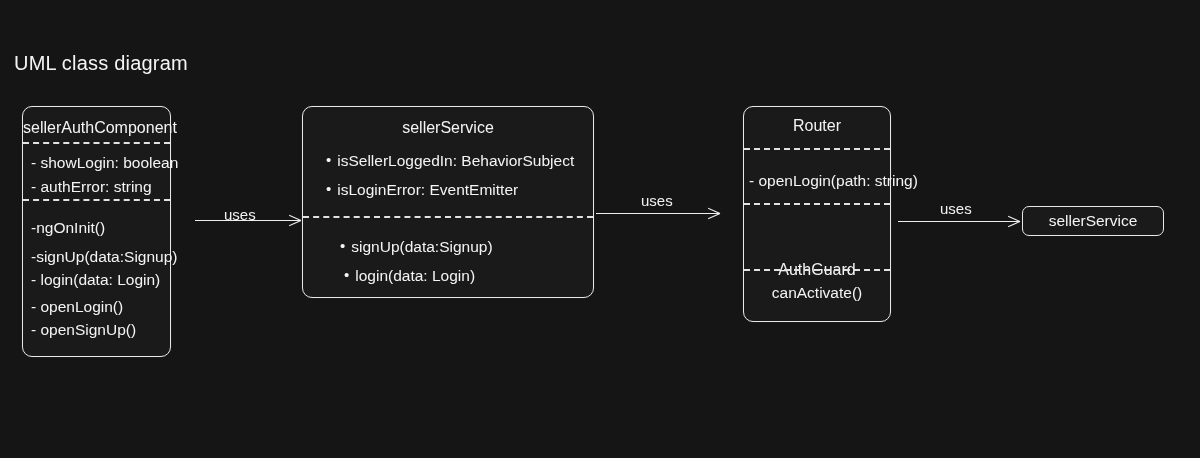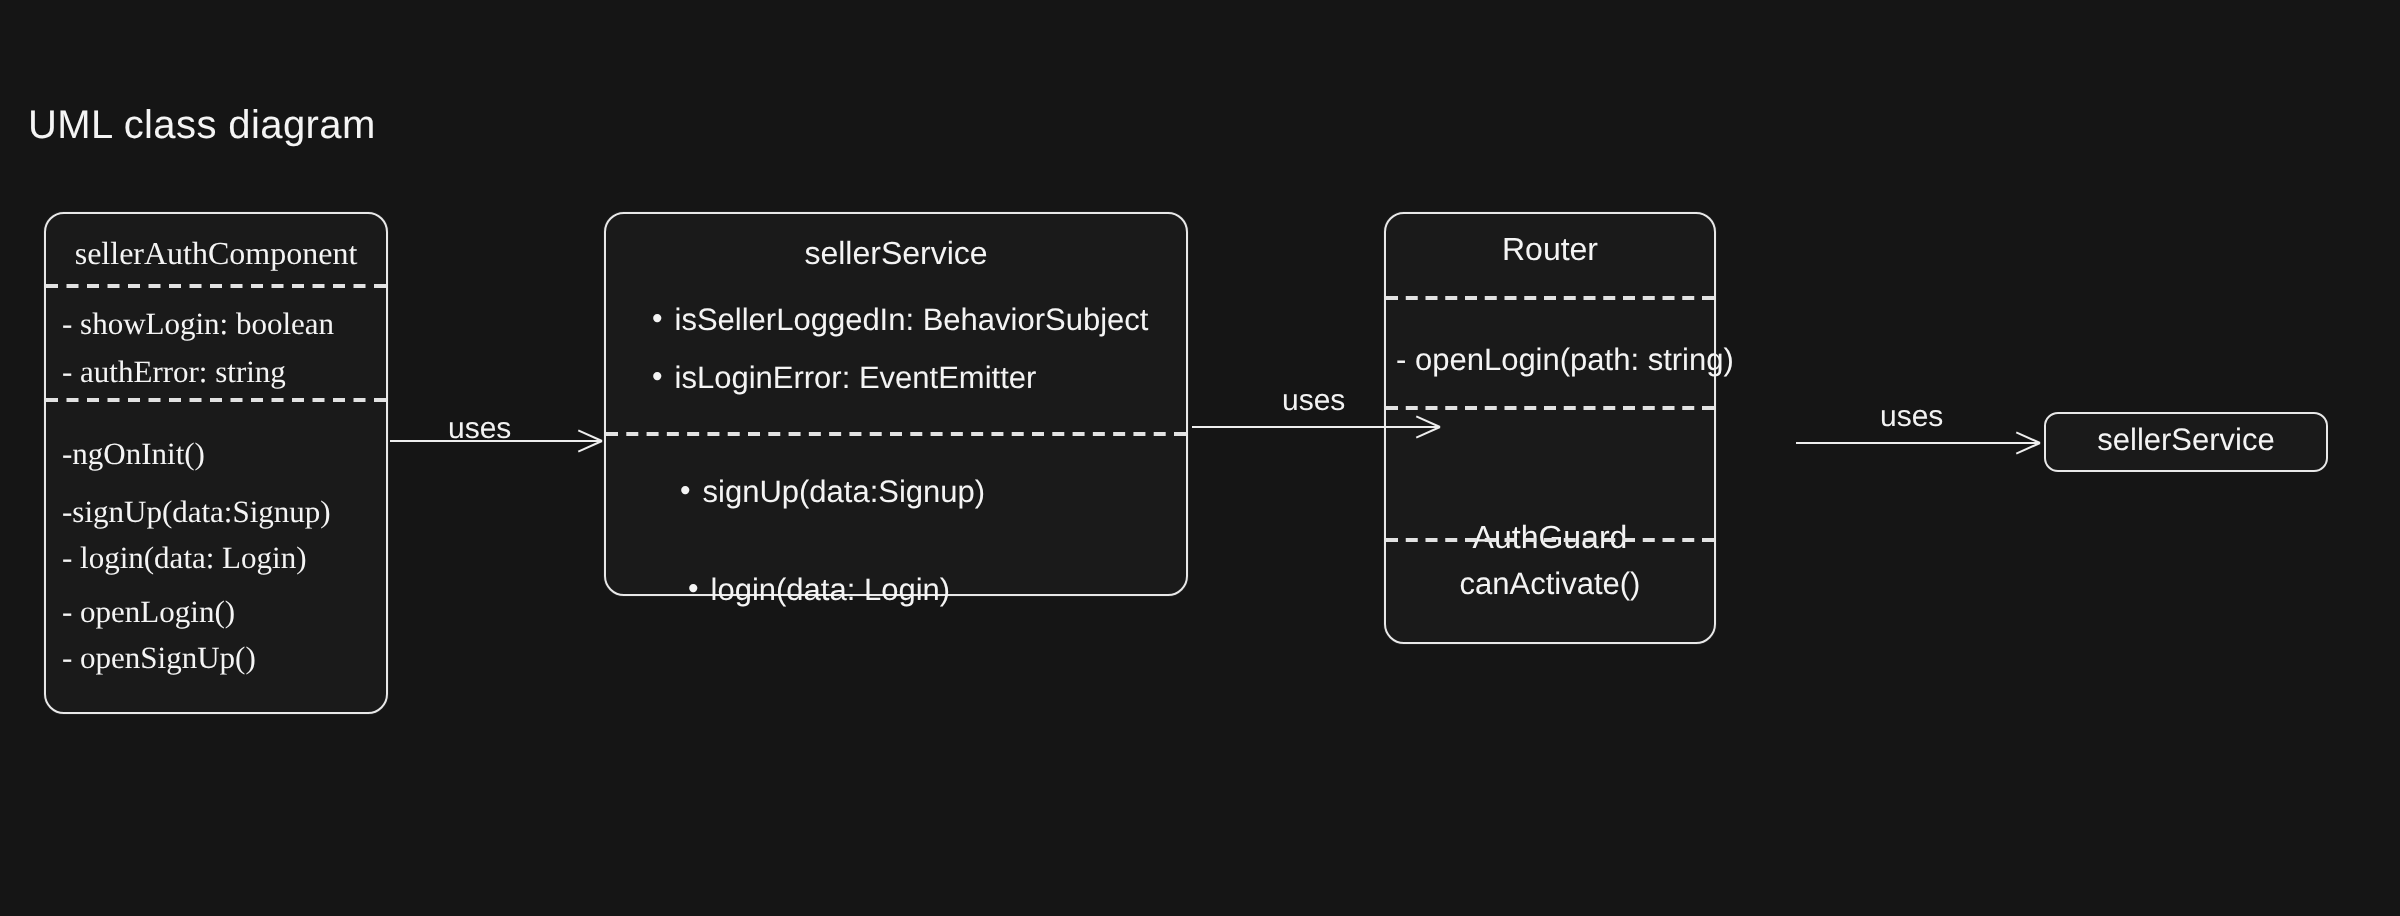--- a/index.html
+++ b/index.html
@@ -133,21 +133,21 @@
     line-height: 18px;
   }
 </style>
 </head>
 <body>
 
 <div id="canvas">
 
   <div class="page-title">UML class diagram</div>
 
-  <div class="uml-box" style="left:22px; top:106px; width:172px; height:251px;font-family:Liberation Serif, serif;">
+  <div class="uml-box" style="left:22px; top:106px; width:149px; height:251px;">
 
     <div class="row center cls-title" style="top:11px;">sellerAuthComponent</div>
 
     <div class="sep" style="top:35px;"></div>
 
     <div class="row" style="left:8px; top:70px;">- authError:  string</div>
     <div class="row" style="left:8px; top:46px;">- showLogin: boolean</div>
 
     <div class="sep" style="top:92px;"></div>
 
@@ -169,26 +169,26 @@
     <div class="bullet-row" style="left:23px; top:44px;">
       <span class="dot">•</span><span>isSellerLoggedIn: BehaviorSubject</span>
     </div>
 
     <div class="sep" style="top:109px;"></div>
 
     <div class="bullet-row" style="left:37px; top:130px;">
       <span class="dot">•</span><span>signUp(data:Signup)</span>
     </div>
 
-    <div class="bullet-row" style="left:41px; top:159px;margin-top:20px;">
+    <div class="bullet-row" style="left:41px; top:159px;">
       <span class="dot">•</span><span>login(data: Login)</span>
     </div>
   </div>
 
-  <div class="uml-box" style="left:692px; top:106px; width:166px; height:216px;">
+  <div class="uml-box" style="left:743px; top:106px; width:148px; height:216px;">
 
     <div class="row center cls-title" style="top:9px;">Router</div>
 
     <div class="sep" style="top:41px;"></div>
 
     <div class="row" style="left:5px; top:64px;">- openLogin(path: string)</div>
 
     <div class="sep" style="top:96px;"></div>
 
     <div class="row center" style="top:129px; font-size:16px;margin-top:24px;">AuthGuard</div>

